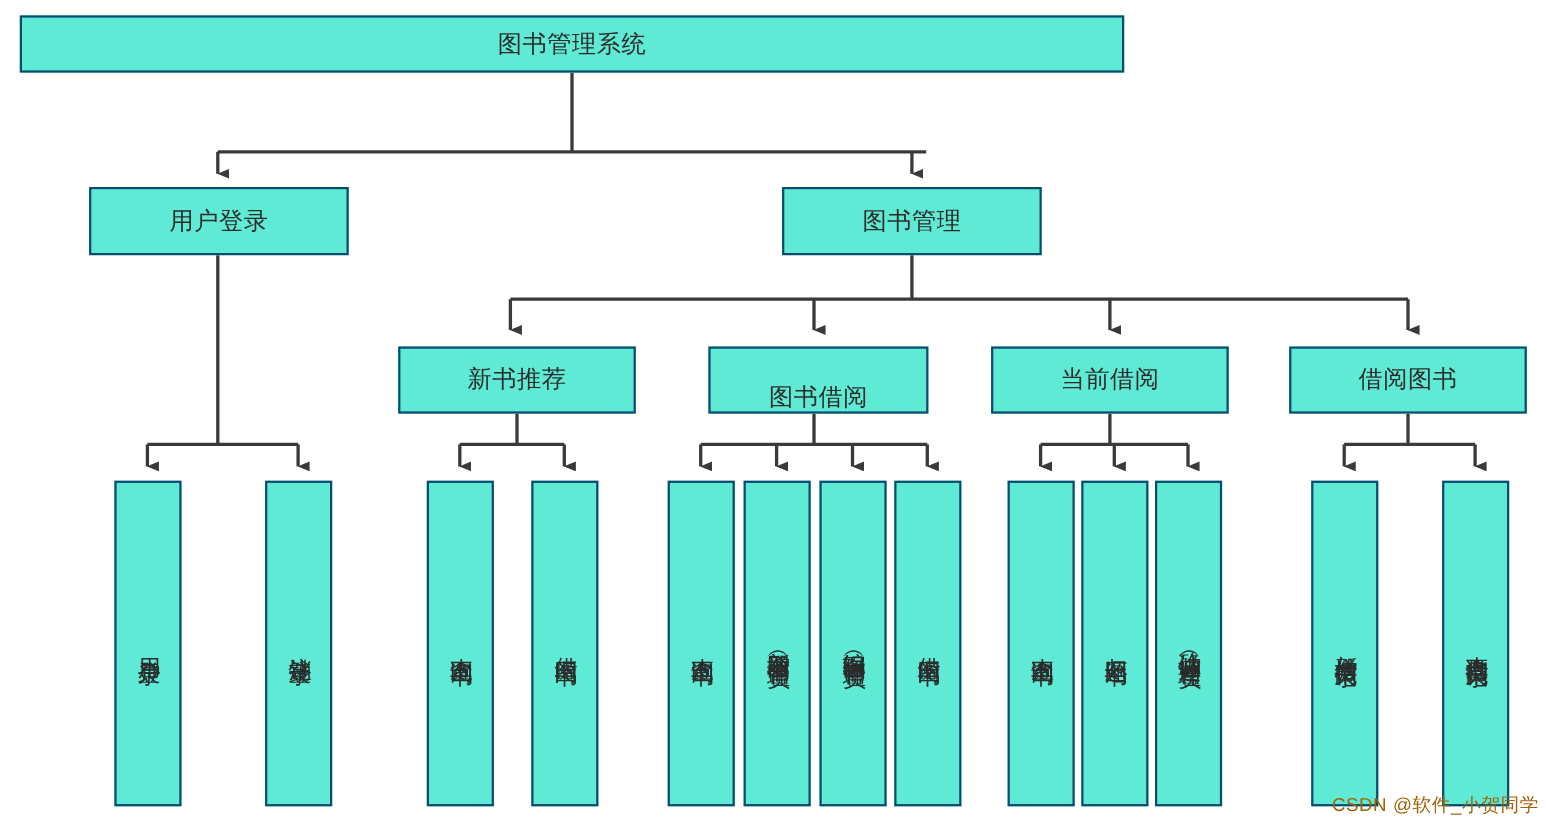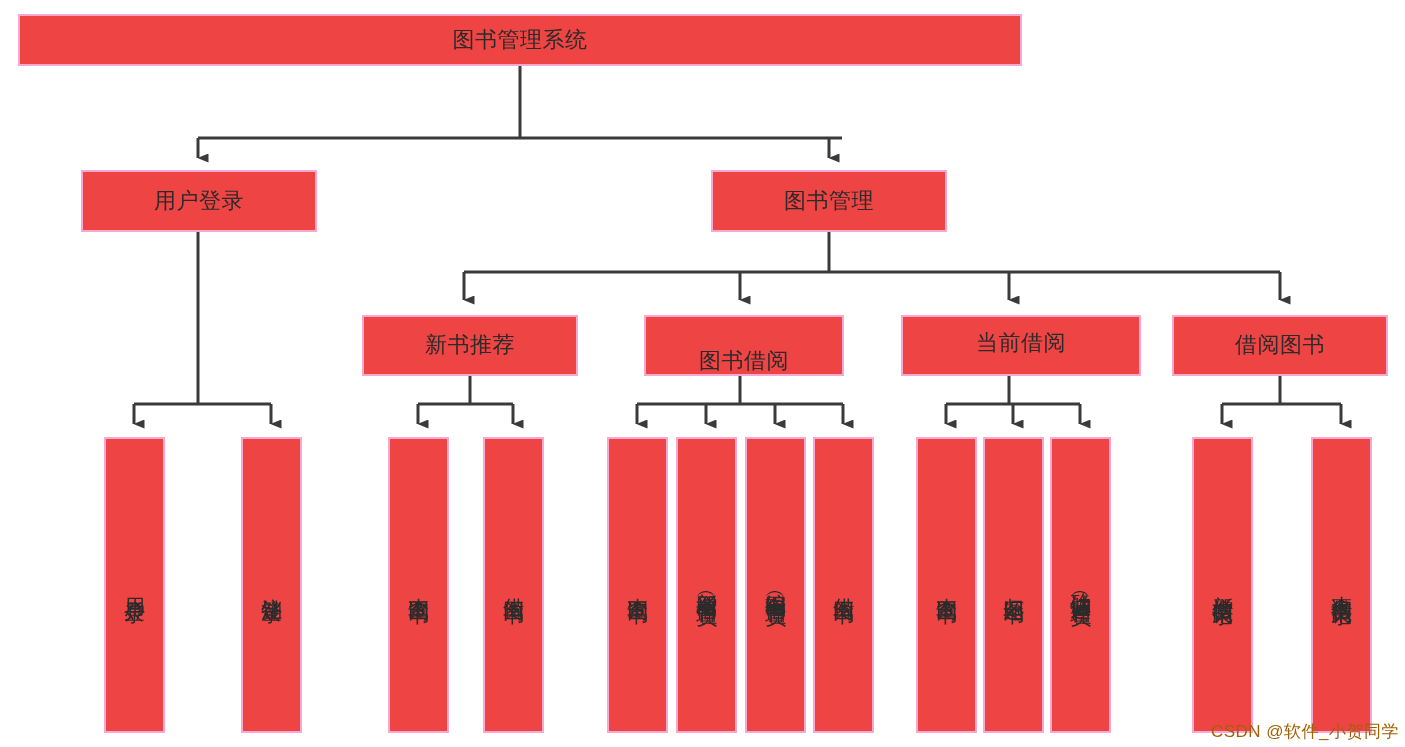--- a/index.html
+++ b/index.html
@@ -21,22 +21,22 @@
     position: absolute;
     left: 0;
     top: 0;
     width: 1405px;
     height: 747px;
     pointer-events: none;
   }
   .node {
     position: absolute;
     box-sizing: border-box;
-    border: 2px solid #f9a8d4;
-    background: #ef4444;
+    border: 2px solid #0c4a6e;
+    background: #5eead4;
     display: flex;
     align-items: center;
     justify-content: center;
     color: #2b2b2b;
   }
   .node .lbl {
     display: block;
     text-align: center;
     line-height: 1.12;
     letter-spacing: 0.5px;
@@ -132,21 +132,21 @@
   <div class="node horiz" style="left:711px; top:170px; width:236px; height:62px;">
     <span class="lbl">图书管理</span>
   </div>
 
   <div class="node horiz" style="left:362px; top:315px; width:216px; height:61px;">
     <span class="lbl">新书推荐</span>
   </div>
   <div class="node horiz" style="left:644px; top:315px; width:200px; height:61px;align-items:flex-end;">
     <span class="lbl">图书借阅</span>
   </div>
-  <div class="node horiz" style="left:901px; top:315px; width:240px; height:61px;font-family:Liberation Mono, monospace;">
+  <div class="node horiz" style="left:901px; top:315px; width:216px; height:61px;">
     <span class="lbl">当前借阅</span>
   </div>
   <div class="node horiz" style="left:1172px; top:315px; width:216px; height:61px;">
     <span class="lbl">借阅图书</span>
   </div>
 
   <div class="node vert" style="left:104px; top:437px; width:61px; height:296px;">
     <span class="lbl">用户登录</span>
   </div>
   <div class="node vert" style="left:241px; top:437px; width:61px; height:296px;">

